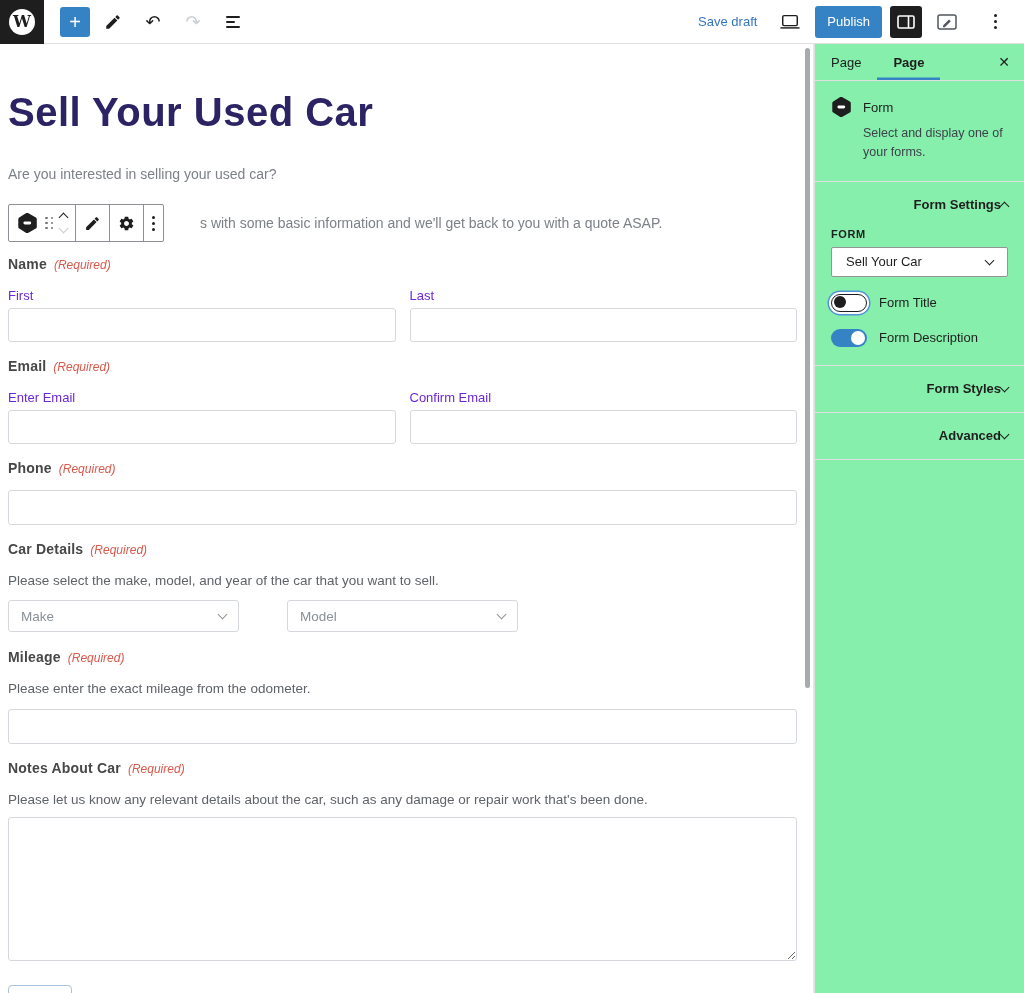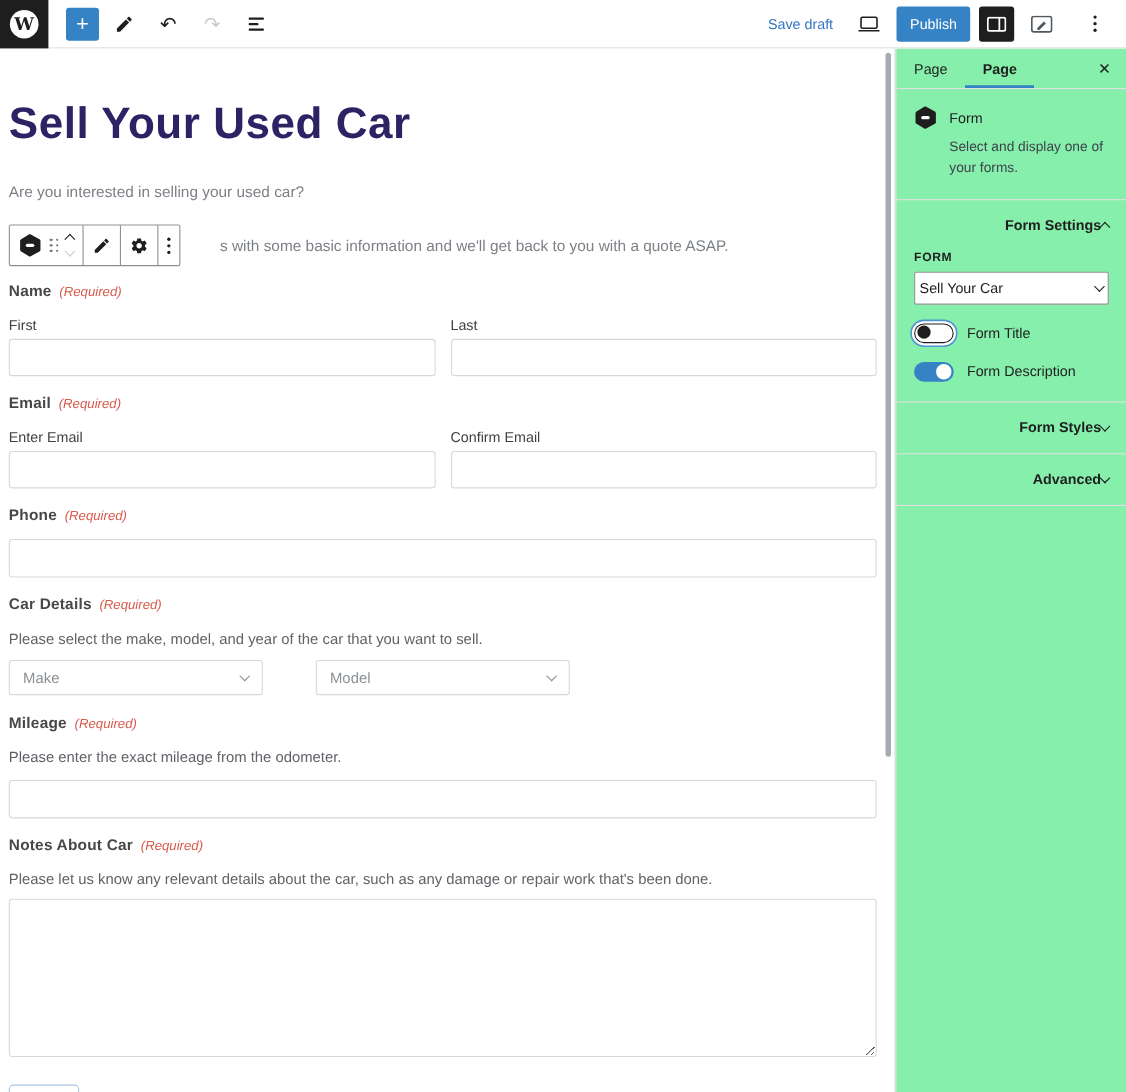--- a/index.html
+++ b/index.html
@@ -71,21 +71,21 @@
   .chev.light { border-color:#c9ced3; }
   .chev.gray { border-color:#8f969c; }
   .icon-btn-plain { border:none; background:none; cursor:pointer; display:flex;
     align-items:center; justify-content:center; }
 
   
   .sec-label { margin-top:14px; display:flex; align-items:baseline; gap:7px; }
   .sec-label b { font-size:14px; color:#474747; letter-spacing:0.2px; }
   .req { font-size:12px; font-style:italic; color:#d9594c; }
   .two-col { display:grid; grid-template-columns:1fr 1fr; column-gap:14px; }
-  .sub-label { margin-top:16px; font-size:13px; color:#404040; }
+  .sub-label { margin-top:16px; font-size:13px; color:#6d28d9; }
   .txt-input { margin-top:5px; width:100%; height:34px; border:1px solid #d5d9dd;
     border-radius:3px; background:#fff; font-size:14px; padding:0 10px;
     font-family:inherit; color:#444; }
   .full { width:100%; }
   .desc { margin-top:16px; font-size:13.5px; color:#5f6368; }
   .three-col { display:grid; grid-template-columns:1fr 1fr 1fr; column-gap:14px; margin-top:12px;gap:48px; }
   .fake-select { height:32px; border:1px solid #d5d9dd; border-radius:3px; background:#fff;
     display:flex; align-items:center; justify-content:space-between; padding:0 12px;
     font-size:13.5px; color:#8a9096; cursor:pointer; }
   .notes-area { margin-top:10px; width:100%; height:144px; border:1px solid #d5d9dd;
@@ -108,21 +108,21 @@
   .bc-title { font-size:13px; color:#1e1e1e; }
   .bc-desc { margin:6px 0 0 32px; font-size:12.5px; line-height:1.55; color:#3c434a; }
   .panel { border-bottom:1px solid #e0e0e0; }
   .panel-head { height:46px; display:flex; align-items:center; justify-content:flex-end;
     padding:0 16px; background:none; border:none; width:100%; cursor:pointer; font-family:inherit; }
   .panel-head b { font-size:13px; color:#1e1e1e; }
   .panel-body { padding:0 16px 18px; }
   .ctl-label { font-size:11px; font-weight:bold; letter-spacing:0.6px; color:#1e1e1e; margin-bottom:7px; }
   .sb-select { width:100%; height:30px; border:1px solid #949494; border-radius:2px;
     background:#fff; display:flex; align-items:center; justify-content:space-between;
-    padding:0 4px; font-size:13px; color:#1e1e1e; cursor:pointer; }
+    padding:0 14px; font-size:13px; color:#1e1e1e; cursor:pointer; }
   .toggle-row { display:flex; align-items:center; gap:12px; margin-top:17px; }
   .toggle-row span { font-size:13px; color:#1e1e1e; }
   .toggle { width:36px; height:18px; border-radius:10px; position:relative; cursor:pointer; flex:0 0 36px; }
   .toggle.off { background:#fff; border:1.5px solid #1e1e1e; }
   .toggle.off .knob { position:absolute; left:2px; top:1.5px; width:12px; height:12px;
     border-radius:50%; background:#1e1e1e; }
   .toggle.off.focused { box-shadow:0 0 0 2px #fff, 0 0 0 3.5px #4f94d4; }
   .toggle.on { background:#3582c4; }
   .toggle.on .knob { position:absolute; right:2px; top:2px; width:14px; height:14px;
     border-radius:50%; background:#fff; }

